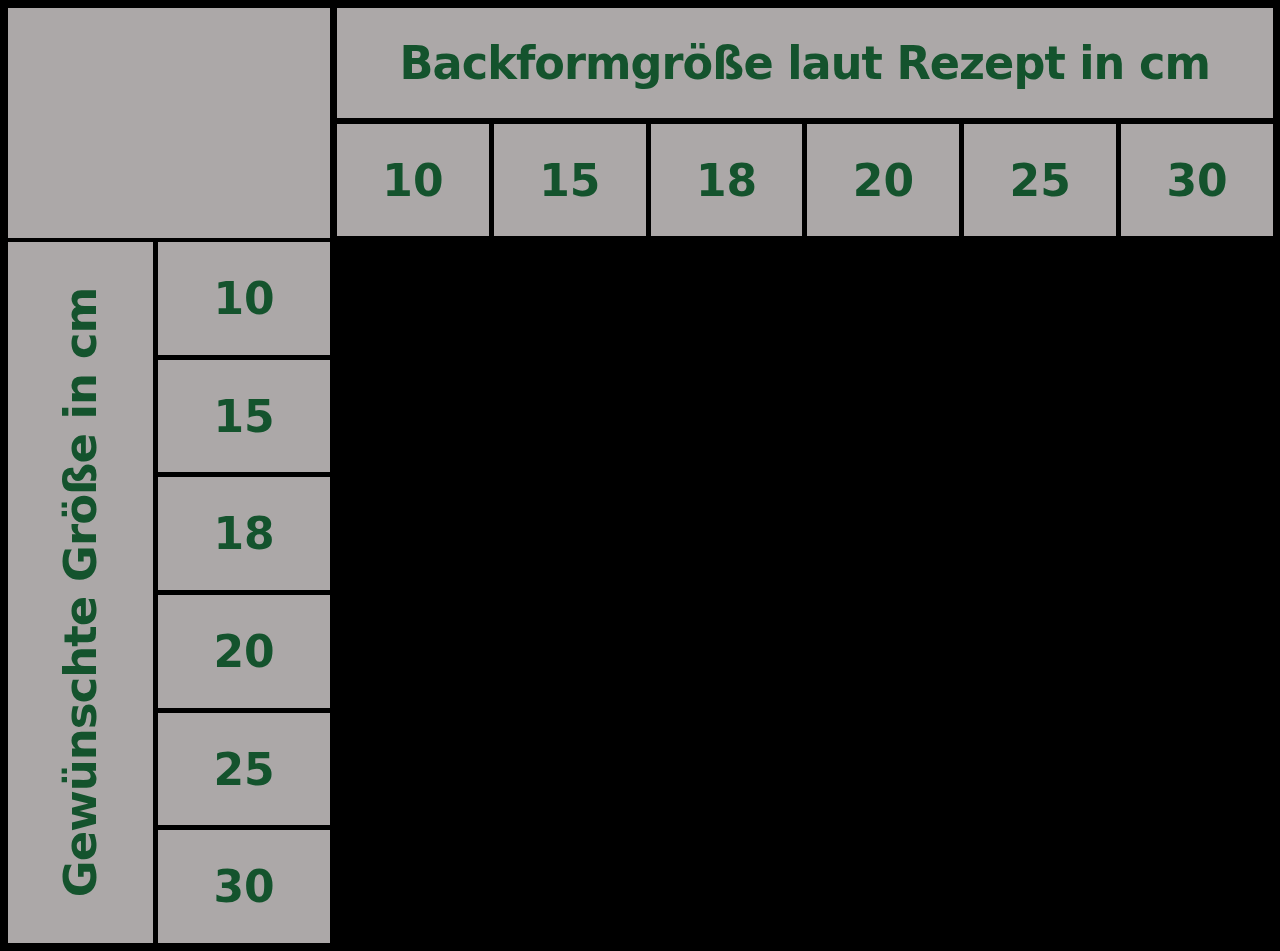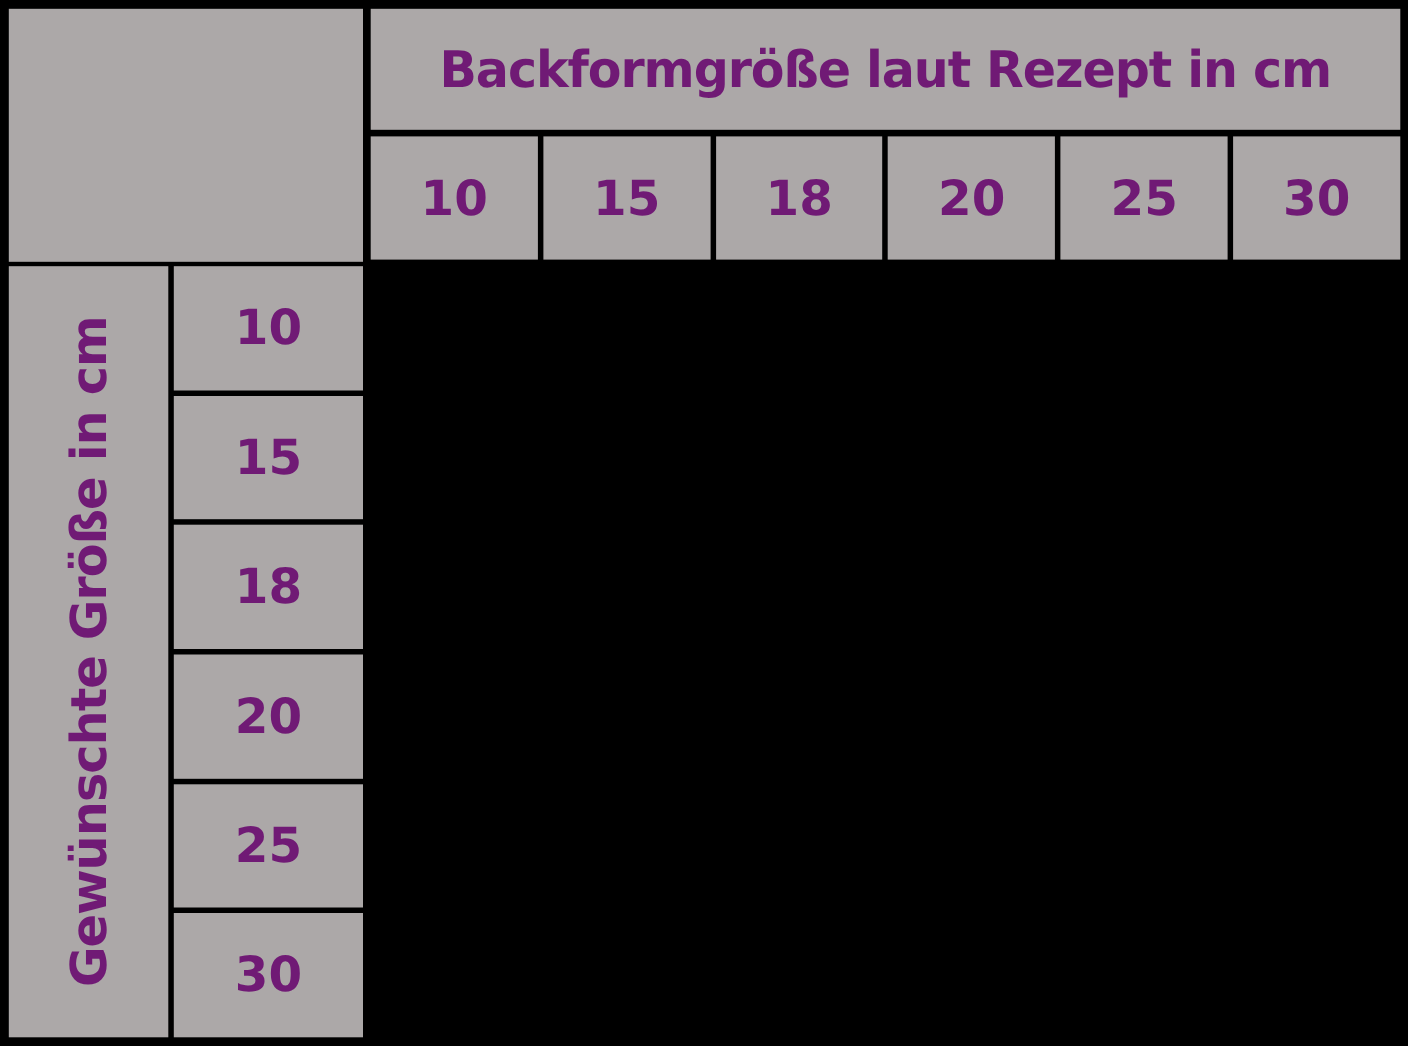--- a/index.html
+++ b/index.html
@@ -7,21 +7,21 @@
     padding: 0;
     background: #000000;
   }
   .stage {
     position: relative;
     width: 1280px;
     height: 951px;
     background: #000000;
     font-family: "DejaVu Sans", "Liberation Sans", sans-serif;
     font-weight: bold;
-    color: #701a75;
+    color: #14532d;
     overflow: hidden;
   }
   .cell {
     background: #ACA8A8;
     display: flex;
     align-items: center;
     justify-content: center;
   }
   
   .corner-cell {

